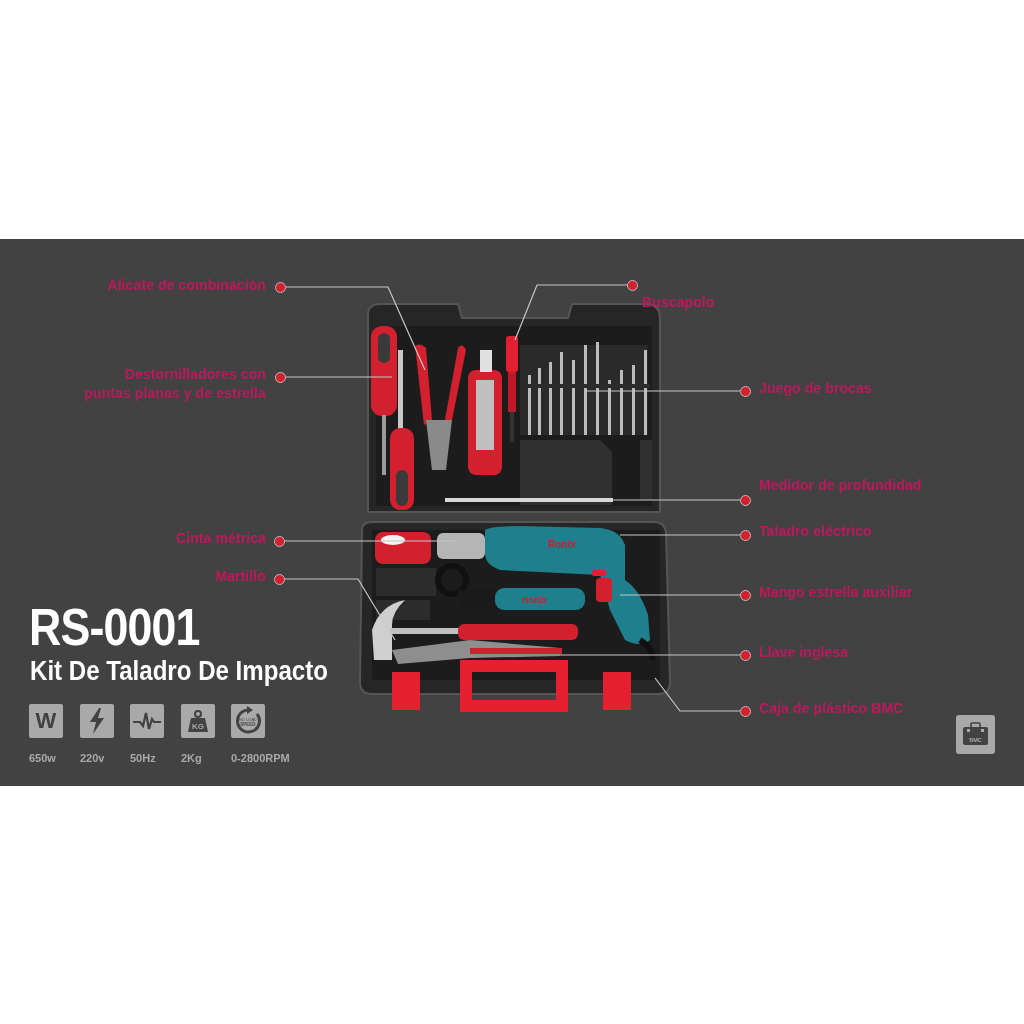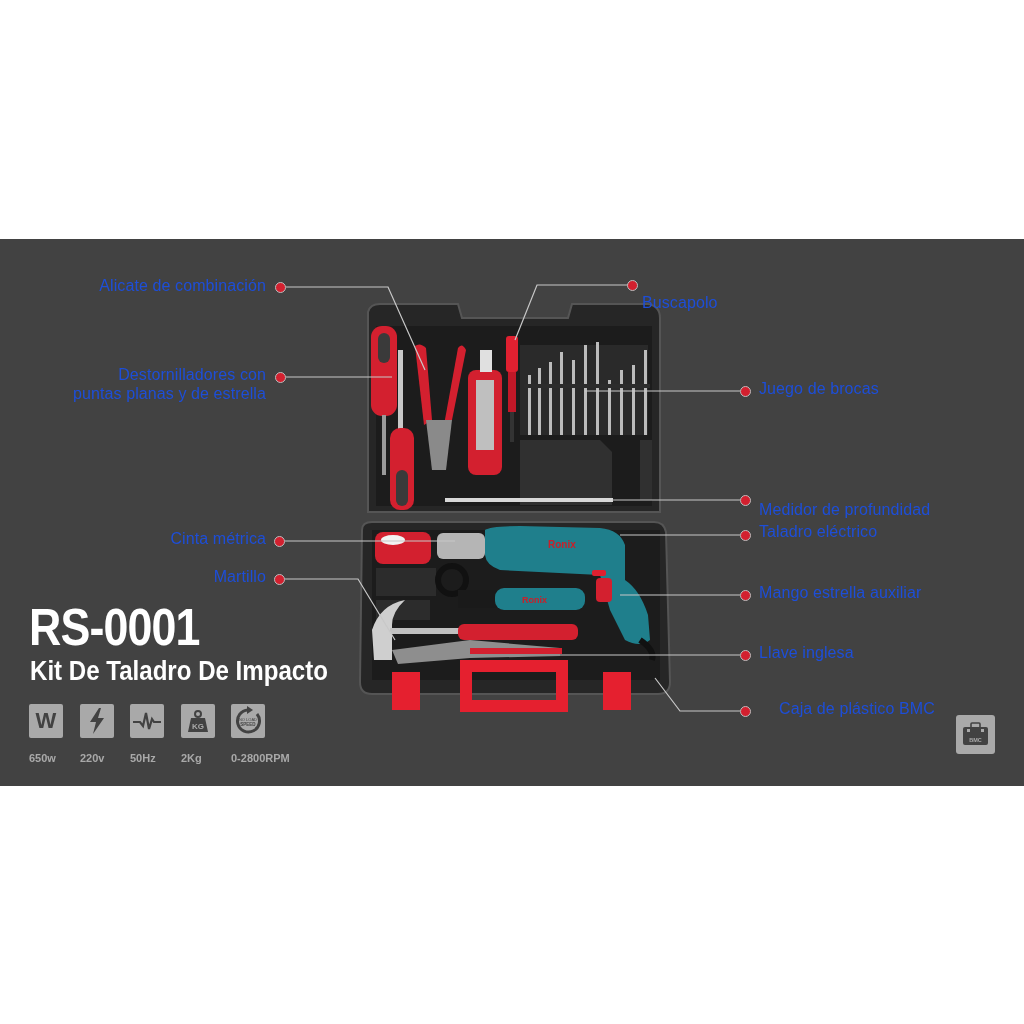--- a/index.html
+++ b/index.html
@@ -1,18 +1,18 @@
 <!DOCTYPE html>
 <html><head>
 <meta charset="utf-8">
 <style>
   html,body{margin:0;padding:0;background:#ffffff;}
   body{width:1024px;height:1024px;position:relative;overflow:hidden;font-family:"Liberation Sans",sans-serif;}
   .banner{position:absolute;left:0;top:239px;width:1024px;height:547px;background:#424242;}
-  .label{position:absolute;color:#1d4ed8;font-weight:normal;font-size:16px;line-height:19px;white-space:nowrap;letter-spacing:0.1px;}
+  .label{position:absolute;color:#be185d;font-weight:bold;font-size:14px;line-height:19px;white-space:nowrap;letter-spacing:0.1px;}
   .label.right{text-align:right;}
   .dot{position:absolute;width:9px;height:9px;border-radius:50%;background:#d3202f;border:1.5px solid #bdbdbd;box-sizing:content-box;}
   svg.overlay{position:absolute;left:0;top:0;}
   .model{position:absolute;left:29px;top:600px;color:#fff;font-weight:bold;font-size:52px;line-height:54px;letter-spacing:-1px;transform:scaleX(0.86);transform-origin:left top;}
   .subtitle{position:absolute;left:30px;top:655px;color:#fff;font-weight:bold;font-size:28px;line-height:32px;transform:scaleX(0.86);transform-origin:left top;white-space:nowrap;}
   .spec{position:absolute;top:704px;width:60px;}
   .spec .box{width:34px;height:34px;background:#a9a9a9;border-radius:2px;display:flex;align-items:center;justify-content:center;}
   .spec .val{margin-top:14px;color:#a9a9a9;font-weight:bold;font-size:11px;white-space:nowrap;}
   .bmc{position:absolute;left:956px;top:715px;width:39px;height:39px;background:#a9a9a9;border-radius:3px;}
 </style>
@@ -148,33 +148,33 @@
 <div class="label right" style="right:758px;top:567px;margin-left:48px;">Martillo</div>
 <div class="dot" style="left:274px;top:574px;"></div>
 
 <div class="dot" style="left:627px;top:280px;"></div>
 <div class="label" style="left:642px;top:273px;margin-top:20px;">Buscapolo</div>
 
 <div class="dot" style="left:740px;top:386px;"></div>
 <div class="label" style="left:759px;top:379px;text-align:right;">Juego de brocas</div>
 
 <div class="dot" style="left:740px;top:495px;"></div>
-<div class="label" style="left:759px;top:500px;">Medidor de profundidad</div>
+<div class="label" style="left:759px;top:476px;">Medidor de profundidad</div>
 
 <div class="dot" style="left:740px;top:530px;"></div>
 <div class="label" style="left:759px;top:522px;">Taladro eléctrico</div>
 
 <div class="dot" style="left:740px;top:590px;"></div>
 <div class="label" style="left:759px;top:583px;">Mango estrella auxiliar</div>
 
 <div class="dot" style="left:740px;top:650px;"></div>
 <div class="label" style="left:759px;top:643px;">Llave inglesa</div>
 
 <div class="dot" style="left:740px;top:706px;"></div>
-<div class="label" style="left:779px;top:699px;">Caja de plástico BMC</div>
+<div class="label" style="left:759px;top:699px;">Caja de plástico BMC</div>
 
 <div class="model">RS-0001</div>
 <div class="subtitle">Kit De Taladro De Impacto</div>
 
 <div class="spec" style="left:29px;">
   <div class="box">
     <span style="color:#424242;font-weight:bold;font-size:22px;font-family:'Liberation Sans',sans-serif;">W</span>
   </div>
   <div class="val">650w</div>
 </div>

